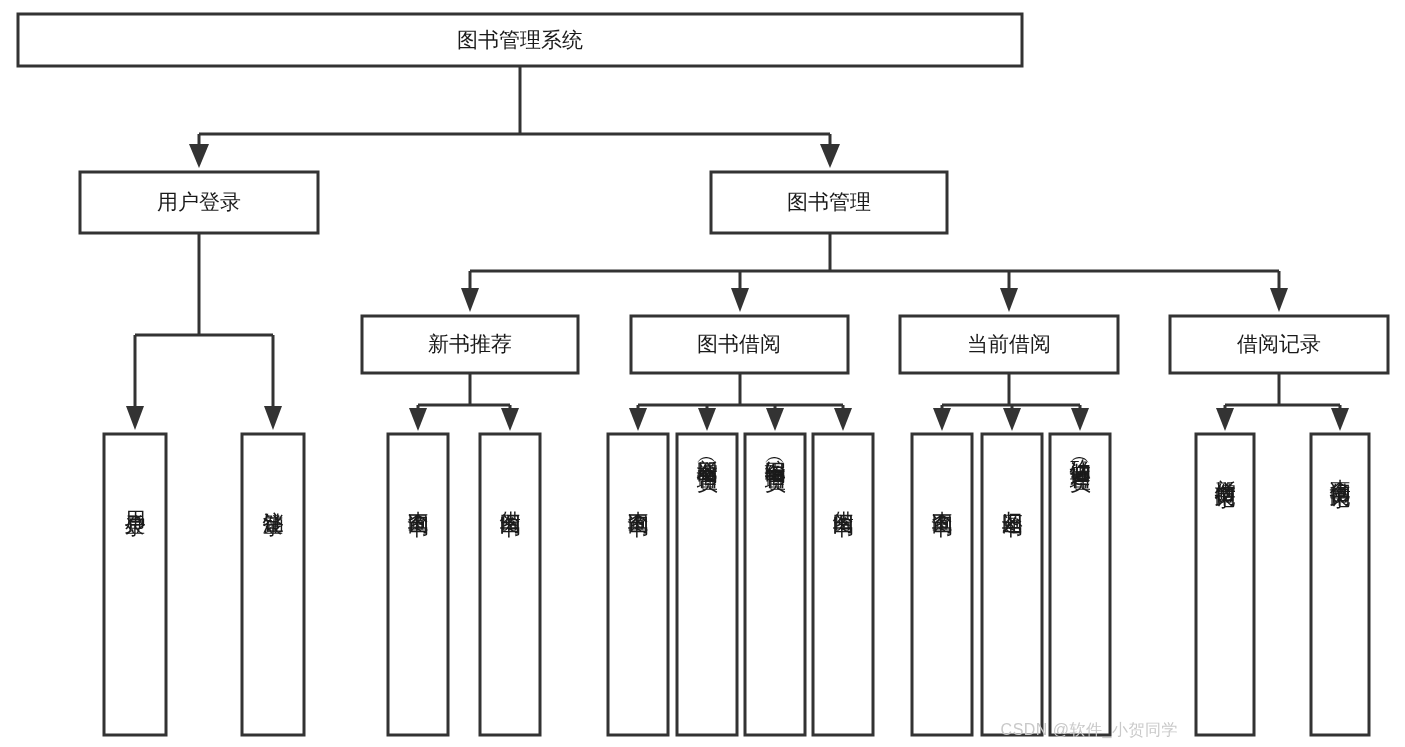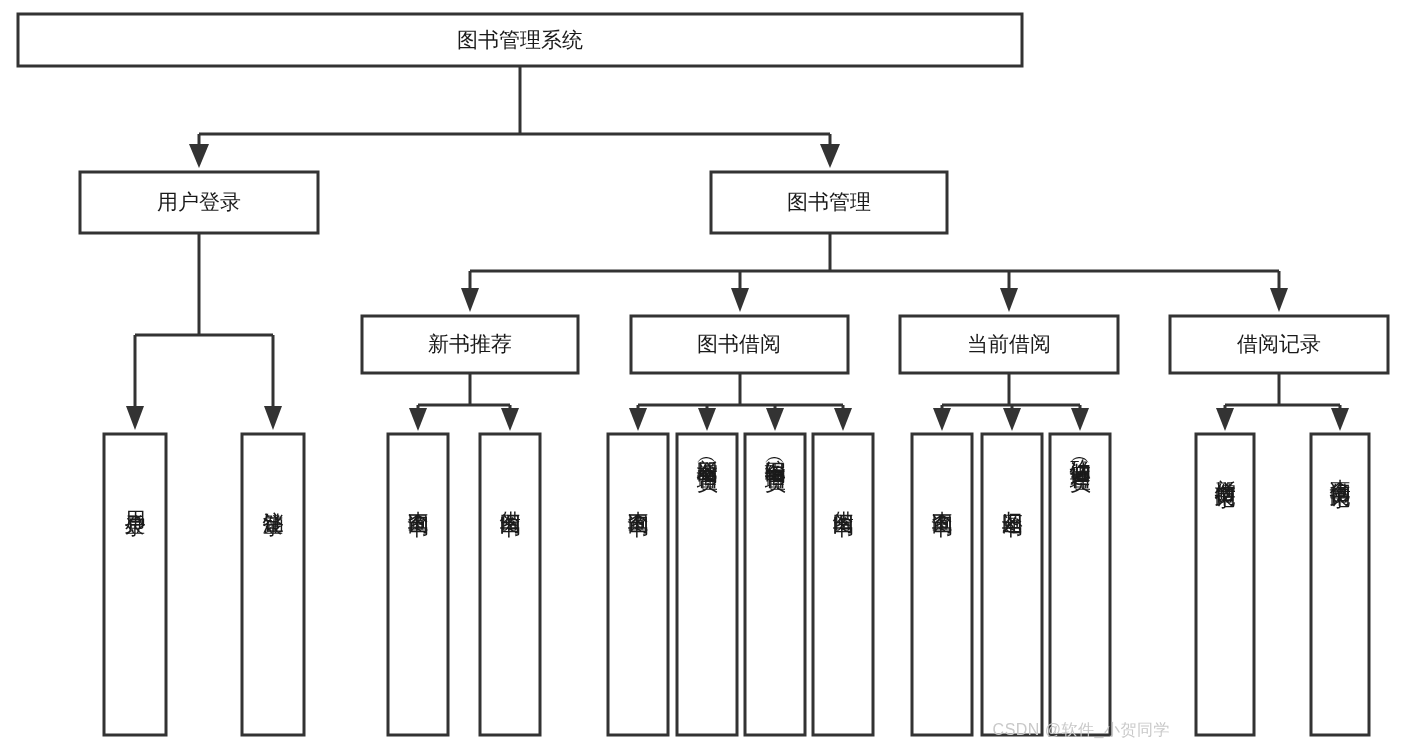--- a/index.html
+++ b/index.html
@@ -65,21 +65,21 @@
     text-orientation: upright;
     font-family: "Liberation Sans", "DejaVu Sans", sans-serif;
     font-size: 21px;
     line-height: 1.25;
     color: #1a1a1a;
     letter-spacing: 2px;
     white-space: nowrap;
   }
   .watermark {
     position: absolute;
-    right: 16px;
+    right: 8px;
     bottom: 6px;
     font-family: "Liberation Sans", "DejaVu Sans", sans-serif;
     font-size: 16px;
     color: #c9c9c9;
     white-space: nowrap;
     letter-spacing: 0.5px;
   }
 </style>
 </head>
 <body>

